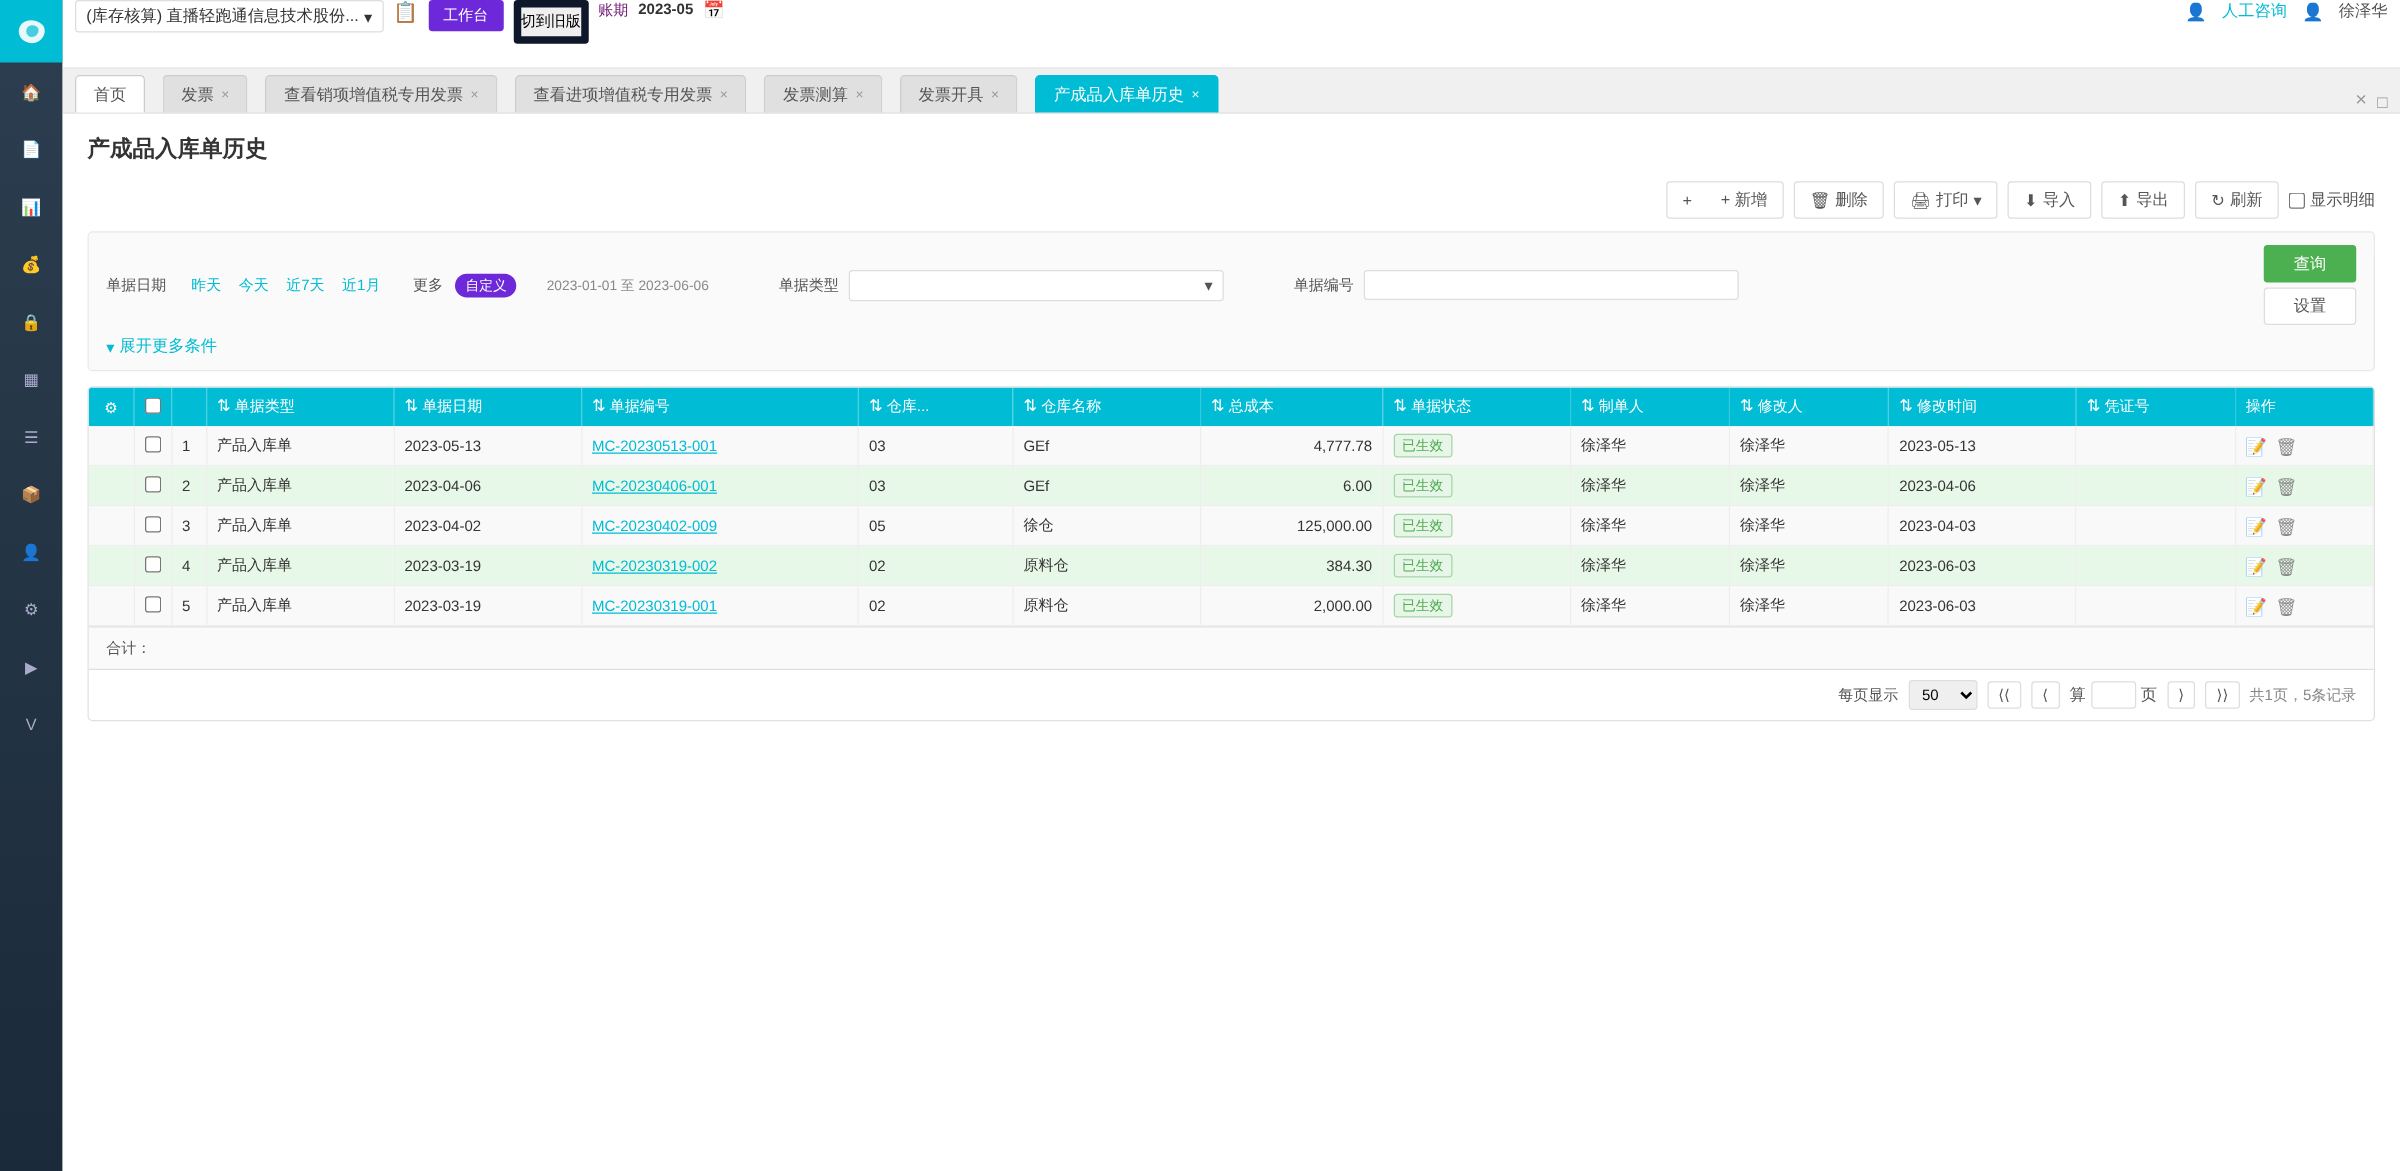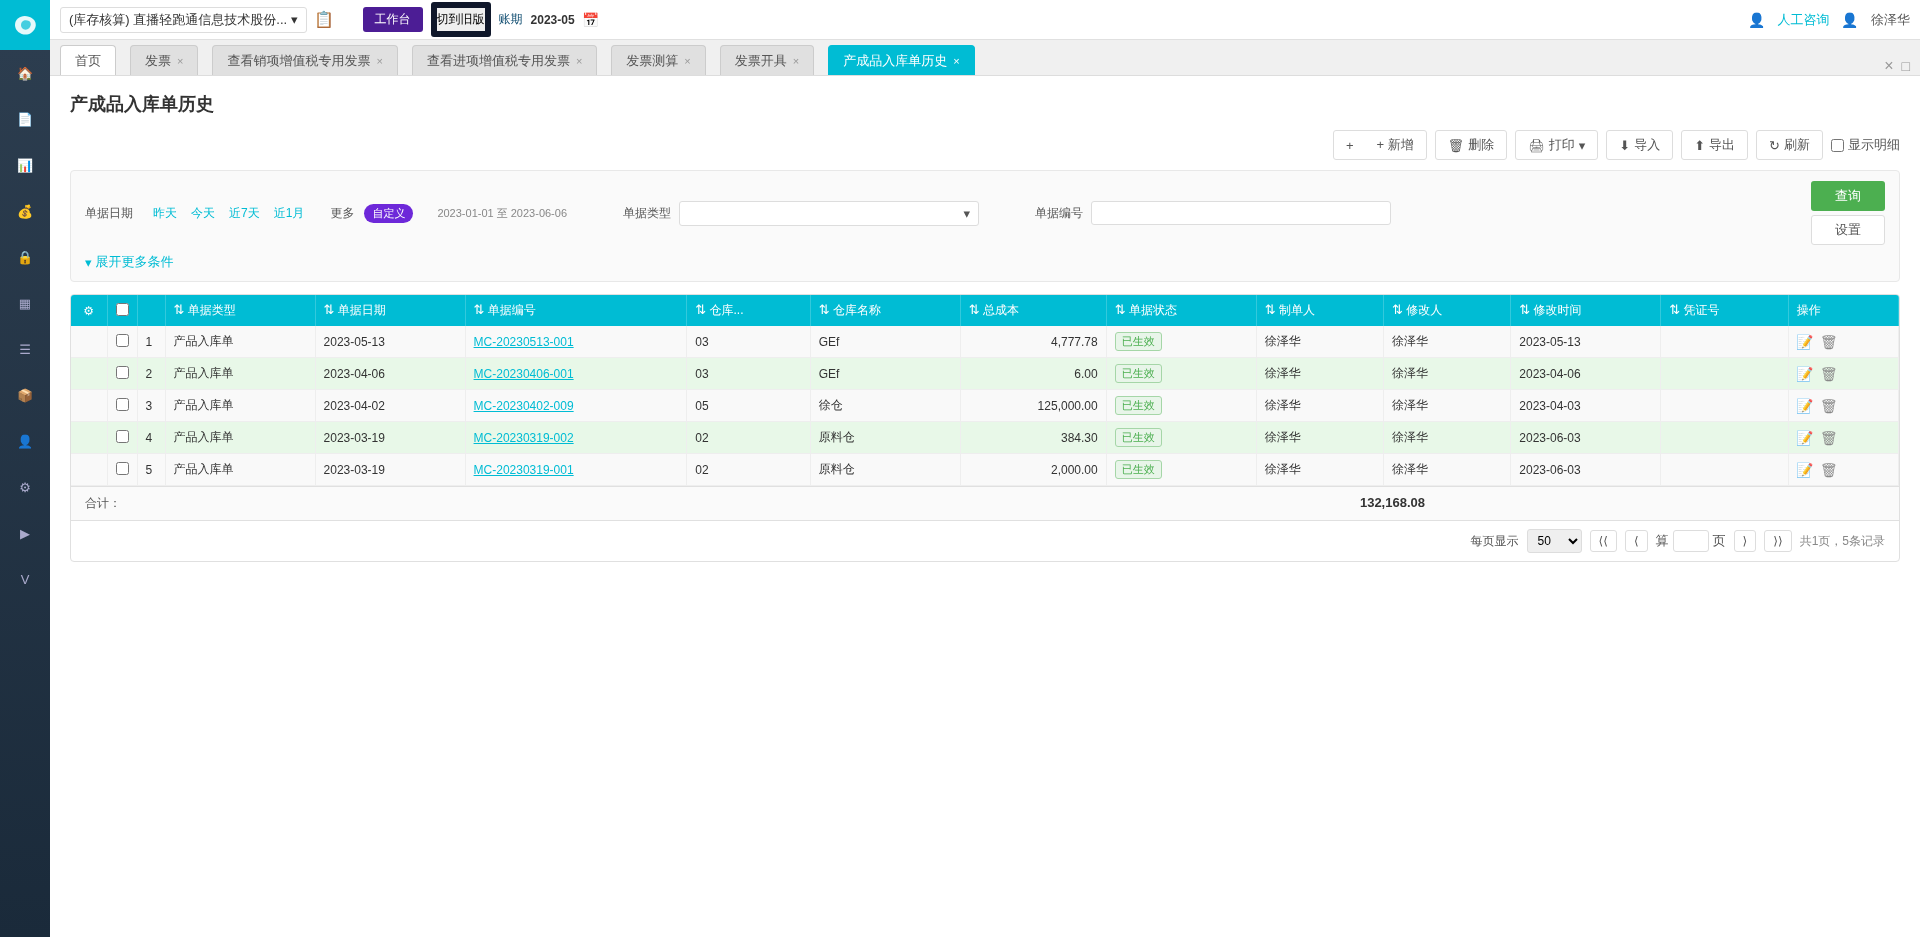--- a/index.html
+++ b/index.html
@@ -9,23 +9,23 @@
     .sidebar { width: 50px; background: linear-gradient(to bottom, #2d3e50, #1a2a3a); display: flex; flex-direction: column; align-items: center; padding-top: 0; }
     .sidebar-logo { width: 50px; height: 50px; background: #00bcd4; display: flex; align-items: center; justify-content: center; }
     .sidebar-logo svg { width: 28px; height: 28px; }
     .sidebar-item { width: 50px; height: 46px; display: flex; align-items: center; justify-content: center; color: #aac; cursor: pointer; }
     .sidebar-item.active { color: #00d4ff; }
 
     
     .main { flex: 1; display: flex; flex-direction: column; overflow: hidden; }
 
     
-    .topbar { height: 40px; background: #fff; border-bottom: 1px solid #e0e0e0; display: flex; align-items: center; padding: 0 10px; gap: 8px; }
+    .topbar { height: 55px; background: #fff; border-bottom: 1px solid #e0e0e0; display: flex; align-items: flex-start; padding: 0 10px; gap: 8px; }
     .topbar-company { font-size: 12px; color: #333; display: flex; align-items: center; gap: 4px; border: 1px solid #ddd; padding: 3px 8px; border-radius: 3px; }
-    .topbar-btn { background: #4c1d95; color: #fff; border: none; padding: 4px 12px; border-radius: 3px; cursor: pointer; font-size: 12px; margin-left: 20px; }
+    .topbar-btn { background: #6d28d9; color: #fff; border: none; padding: 4px 12px; border-radius: 3px; cursor: pointer; font-size: 12px; }
     .topbar-right { margin-left: auto; display: flex; align-items: center; gap: 12px; font-size: 12px; color: #555; }
     .topbar-switch { border: 6px solid #0f172a; padding: 3px 0; border-radius: 3px; font-size: 12px; cursor: pointer; }
 
     
     .tabbar { height: 36px; background: #f0f0f0; border-bottom: 1px solid #ddd; display: flex; align-items: flex-end; padding-left: 10px; gap: 14px; }
     .tab { height: 30px; padding: 0 14px; display: flex; align-items: center; gap: 6px; font-size: 12px; color: #555; background: #e0e0e0; border-radius: 4px 4px 0 0; cursor: pointer; border: 1px solid #ccc; border-bottom: none; }
     .tab.active { background: #00bcd4; color: #fff; border-color: #00bcd4; }
     .tab .close-x { font-size: 11px; color: #999; cursor: pointer; }
     .tab.active .close-x { color: #fff; }
     .tab-home { background: #fff; }
@@ -142,21 +142,21 @@
 <div class="main">
 
   <div class="topbar">
     <div class="topbar-company">
       <span>(库存核算) 直播轻跑通信息技术股份...</span>
       <span>▾</span>
     </div>
     <span style="color:#999; font-size:16px;">📋</span>
     <button class="topbar-btn">工作台</button>
     <button class="topbar-switch">切到旧版</button>
-    <span style="font-size:12px; color:#0c4a6e;">账期</span>
+    <span style="font-size:12px; color:#701a75;">账期</span>
     <span style="font-size:12px; color:#333; font-weight:bold;">2023-05</span>
     <span style="font-size:14px; color:#999; cursor:pointer;">📅</span>
     <div class="topbar-right">
       <span style="font-size:14px;">👤</span>
       <span style="cursor:pointer; color:#00bcd4;">人工咨询</span>
       <span style="font-size:14px;">👤</span>
       <span style="cursor:pointer;">徐泽华</span>
     </div>
   </div>
 
@@ -398,23 +398,20 @@
           <span class="action-icon" title="编辑">📝</span>
           <span class="action-icon" title="删除">🗑</span>
         </div>
       </td>
     </tr>
           </tbody>
       </table>
 
       <div class="table-footer">
         <span class="footer-sum-label">合计：</span>
-        <span style="flex:1; display:flex; justify-content:flex-end; padding-right:460px;">
-          <span class="footer-sum-value">132,168.08</span>
-        </span>
       </div>
 
       <div class="pagination">
         <span class="pagination-label">每页显示</span>
         <select class="pagination-select">
           <option>50</option>
           <option>10</option>
           <option>20</option>
           <option>100</option>
         </select>

